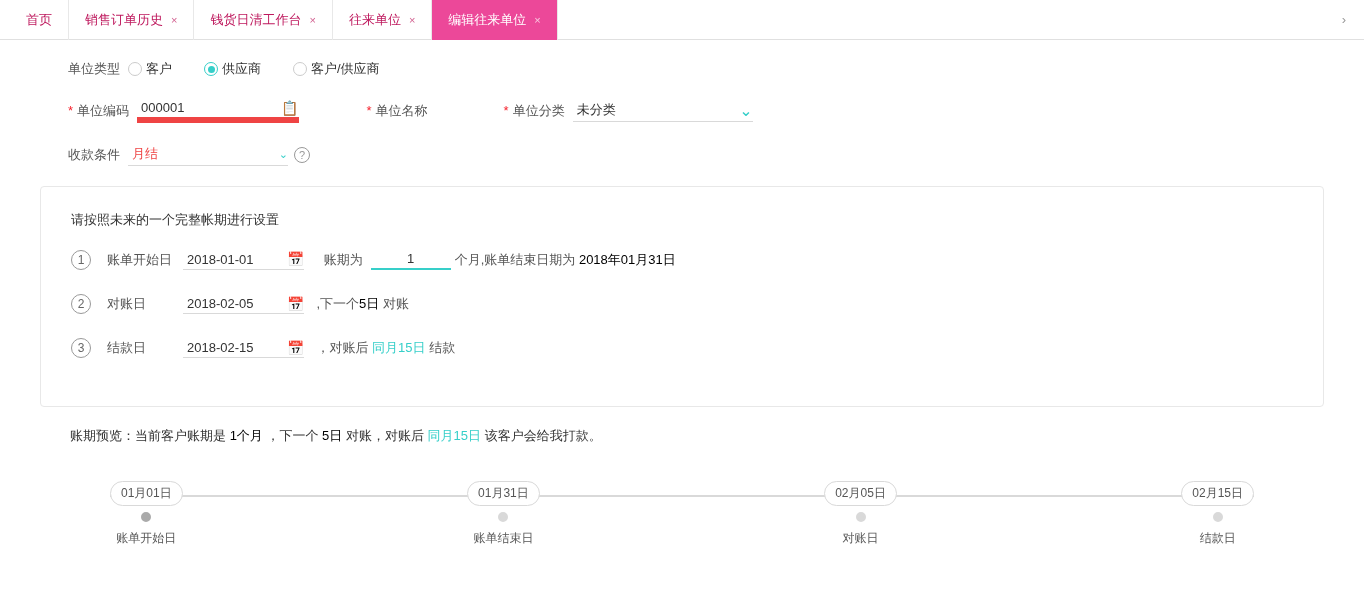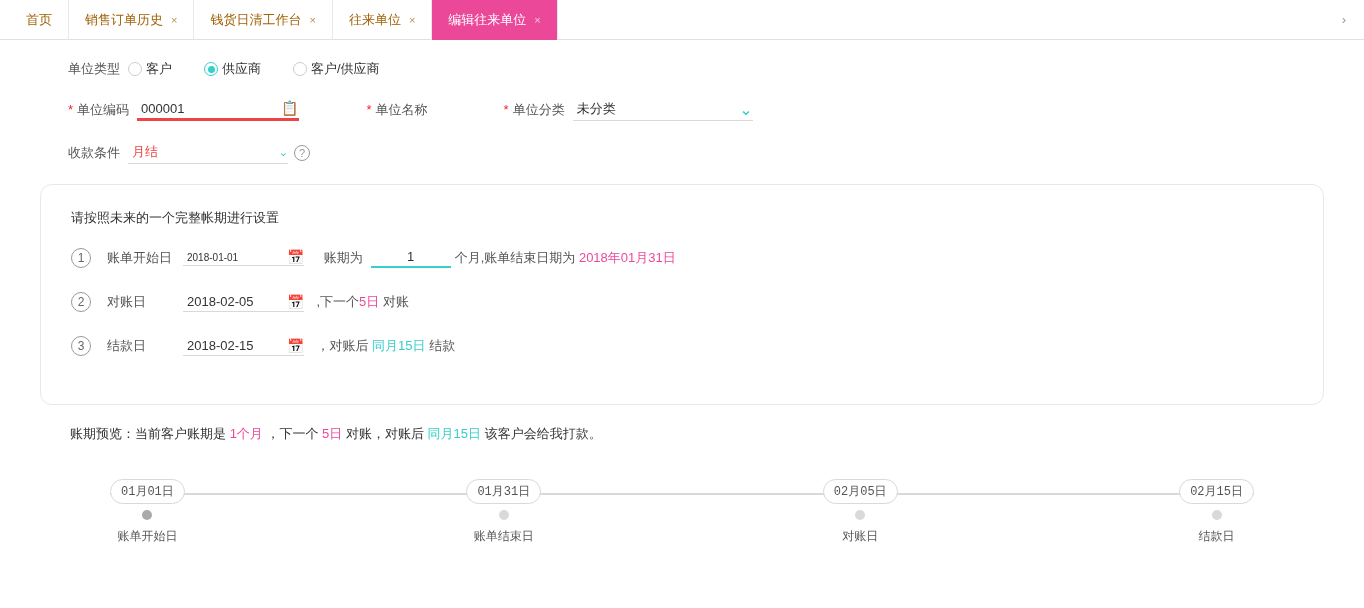--- a/index.html
+++ b/index.html
@@ -14,21 +14,21 @@
       height: 40px;
       padding: 0 10px;
     }
     .tab-item {
       display: flex;
       align-items: center;
       padding: 0 16px;
       height: 40px;
       cursor: pointer;
       font-size: 13px;
-      color: #a16207;
+      color: #be185d;
       border-right: 1px solid #e8e8e8;
       position: relative;
       white-space: nowrap;
     }
     .tab-item.active {
       background: #ec4899;
       color: #fff;
     }
     .tab-item .tab-close {
       margin-left: 8px;
@@ -111,21 +111,21 @@
       outline: none;
       padding: 2px 4px;
       font-size: 13px;
       color: #333;
       background: transparent;
       width: 160px;
     }
     .input-with-icon {
       display: flex;
       align-items: center;
-      border-bottom: 3px solid #ef4444;
+      border-bottom: 6px solid #ef4444;
     }
     .input-with-icon input {
       border: none;
       outline: none;
       padding: 2px 4px;
       font-size: 13px;
       background: transparent;
       width: 140px;
     }
     .calendar-icon {
@@ -184,21 +184,21 @@
       justify-content: center;
       font-size: 11px;
       color: #999;
       cursor: pointer;
       margin-left: 6px;
     }
 
     
     .card-section {
       border: 1px solid #e8e8e8;
-      border-radius: 12px;
+      border-radius: 4px;
       padding: 24px 30px;
       margin-bottom: 20px;
     }
     .card-title {
       font-size: 13px;
       color: #333;
       margin-bottom: 20px;
     }
 
     
@@ -238,21 +238,21 @@
       padding: 2px 4px;
       font-size: 13px;
       background: transparent;
       width: 100px;
       color: #333;
     }
     .row-desc {
       color: #555;
       font-size: 13px;
     }
-    .highlight-orange { color: #ec4899; }
+    .highlight-orange { color: #000000; }
     .highlight-teal { color: #36CFC9; }
 
     
     .period-input {
       border: none;
       border-bottom: 2px solid #36CFC9;
       outline: none;
       padding: 2px 4px;
       font-size: 13px;
       color: #333;
@@ -270,21 +270,20 @@
       font-size: 13px;
       color: #333;
       margin-bottom: 4px;
     }
 
     
     .timeline-container {
       position: relative;
       margin-top: 16px;
       padding: 20px 40px;
-      font-family: Liberation Mono, monospace;
     }
     .timeline-line {
       position: absolute;
       top: 34px;
       left: 40px;
       right: 40px;
       height: 2px;
       background: #d9d9d9;
     }
     .timeline-items {
@@ -407,21 +406,21 @@
     </div>
   </div>
 
   <div class="card-section">
     <div class="card-title">请按照未来的一个完整帐期进行设置</div>
 
     <div class="setting-row">
       <div class="row-num">1</div>
       <div class="row-label">账单开始日</div>
       <div class="row-date-input">
-        <input type="text" value="2018-01-01" style="border: none; outline: none; padding: 2px 4px; font-size: 10px; background: transparent; width: 100px; color: rgb(51, 51, 51);">
+        <input type="text" value="2018-01-01" style="border: none; outline: none; padding: 2px 4px; font-size: 13px; background: transparent; width: 100px; color: rgb(51, 51, 51);">
         <span class="calendar-icon">📅</span>
       </div>
       <span class="row-desc" style="margin-right:8px;">&nbsp;&nbsp;账期为</span>
       <input type="text" class="period-input" value="1" style="">
       <span class="row-desc" style="margin-left:4px;">个月,账单结束日期为&nbsp;</span>
       <span class="row-desc highlight-orange">2018年01月31日</span>
     </div>
 
     <div class="setting-row">
       <div class="row-num">2</div>

